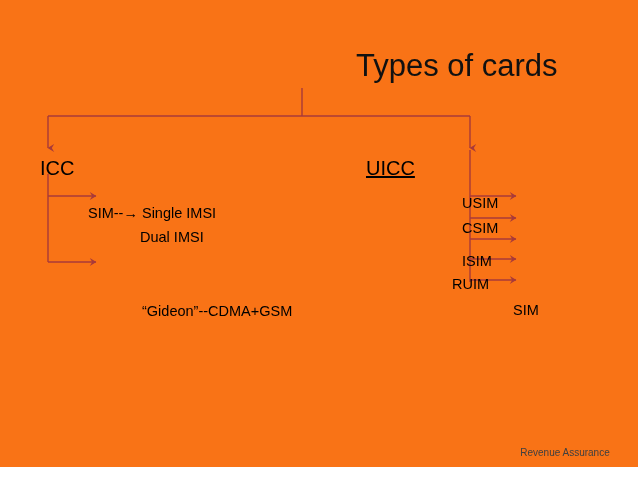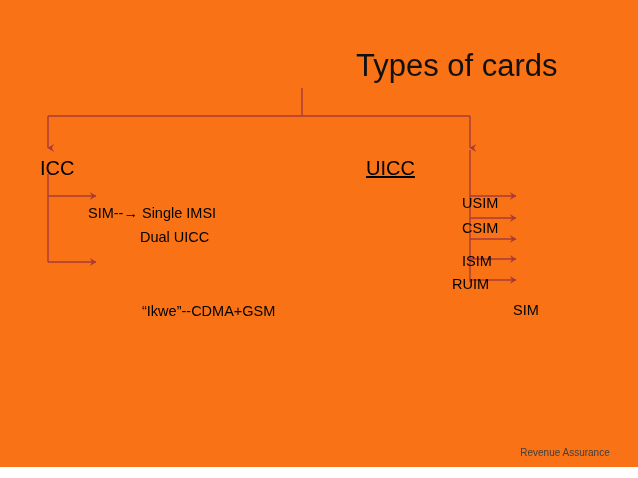--- a/index.html
+++ b/index.html
@@ -114,24 +114,24 @@
   </svg>
 
   <div class="txt" id="slide-title">Types of cards</div>
 
   <div class="txt node-label" id="label-icc">ICC</div>
 
   <div class="txt node-label" id="label-uicc">UICC</div>
 
   <div class="txt leaf-label" id="leaf-sim-single">SIM--→ Single IMSI</div>
 
-  <div class="txt leaf-label" id="leaf-dual-imsi">Dual UICC</div>
+  <div class="txt leaf-label" id="leaf-dual-imsi">Dual IMSI</div>
 
 
-  <div class="txt leaf-label" id="leaf-combo">“Ikwe”--CDMA+GSM</div>
+  <div class="txt leaf-label" id="leaf-combo">“Gideon”--CDMA+GSM</div>
 
   <div class="txt leaf-label" id="leaf-usim">USIM</div>
 
   <div class="txt leaf-label" id="leaf-csim">CSIM</div>
 
   <div class="txt leaf-label" id="leaf-isim">ISIM</div>
 
   <div class="txt leaf-label" id="leaf-ruim">RUIM</div>
 
   <div class="txt leaf-label" id="leaf-sim">SIM</div>

